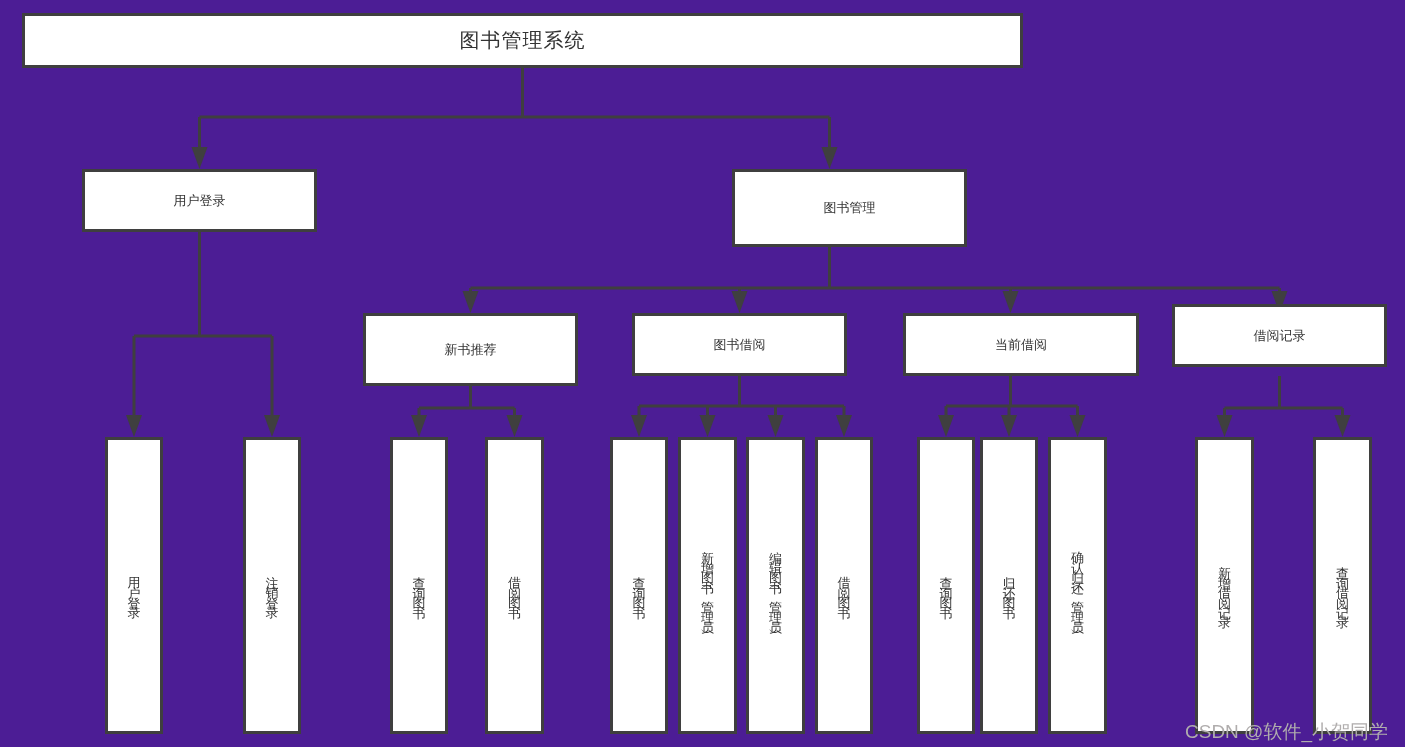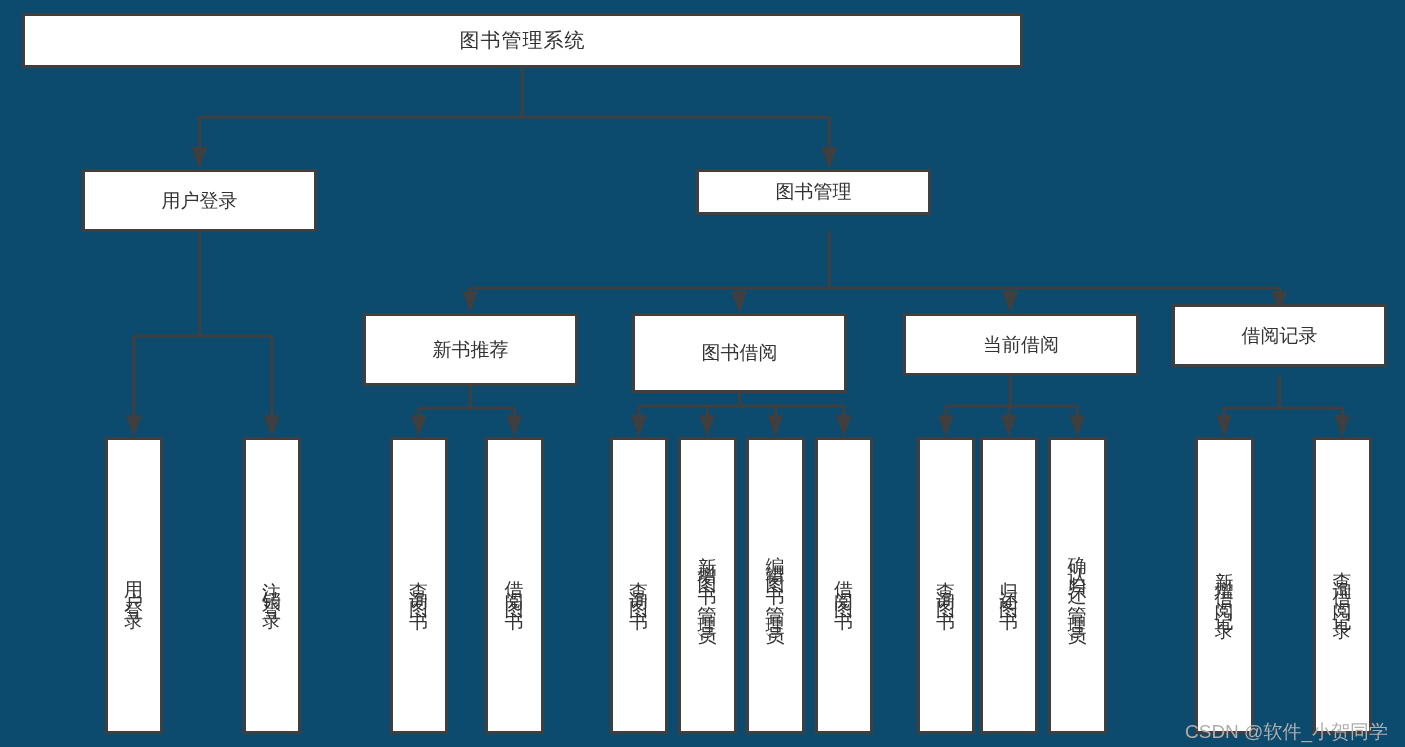--- a/index.html
+++ b/index.html
@@ -5,36 +5,36 @@
   html, body {
     margin: 0;
     padding: 0;
     background: #ffffff;
     font-family: "Liberation Sans", sans-serif;
   }
   #stage {
     position: relative;
     width: 1405px;
     height: 747px;
-    background: #0c4a6e;
+    background: #4c1d95;
     overflow: hidden;
     color: #333333;
   }
   .box {
     position: absolute;
     box-sizing: border-box;
     border: 3px solid #3f3f3f;
     background: #ffffff;
     display: flex;
     align-items: center;
     justify-content: center;
     z-index: 2;
   }
   .box span {
-    font-size: 19px;
+    font-size: 13px;
     color: #333333;
     white-space: nowrap;
   }
   .l1 span { font-size: 20px; letter-spacing: 1px; }
   .leaf {
     top: 437px;
     height: 297px;
   }
   .leaf span {
     writing-mode: vertical-rl;
@@ -73,28 +73,28 @@
 
 <div id="stage">
 
   <div class="box l1" style="left:22px; top:13px; width:1001px; height:55px">
     <span>图书管理系统</span>
   </div>
 
   <div class="box" style="left:82px; top:169px; width:235px; height:63px">
     <span>用户登录</span>
   </div>
-  <div class="box" style="left:696px; top:169px; width:235px; height:46px">
+  <div class="box" style="left:732px; top:169px; width:235px; height:78px">
     <span>图书管理</span>
   </div>
 
   <div class="box" style="left:363px; top:313px; width:215px; height:73px">
     <span>新书推荐</span>
   </div>
-  <div class="box" style="left:632px; top:313px; width:215px; height:80px">
+  <div class="box" style="left:632px; top:313px; width:215px; height:63px">
     <span>图书借阅</span>
   </div>
   <div class="box" style="left:903px; top:313px; width:236px; height:63px">
     <span>当前借阅</span>
   </div>
   <div class="box" style="left:1172px; top:304px; width:215px; height:63px">
     <span>借阅记录</span>
   </div>
 
   <div class="box leaf" style="left:105px; width:58px">

